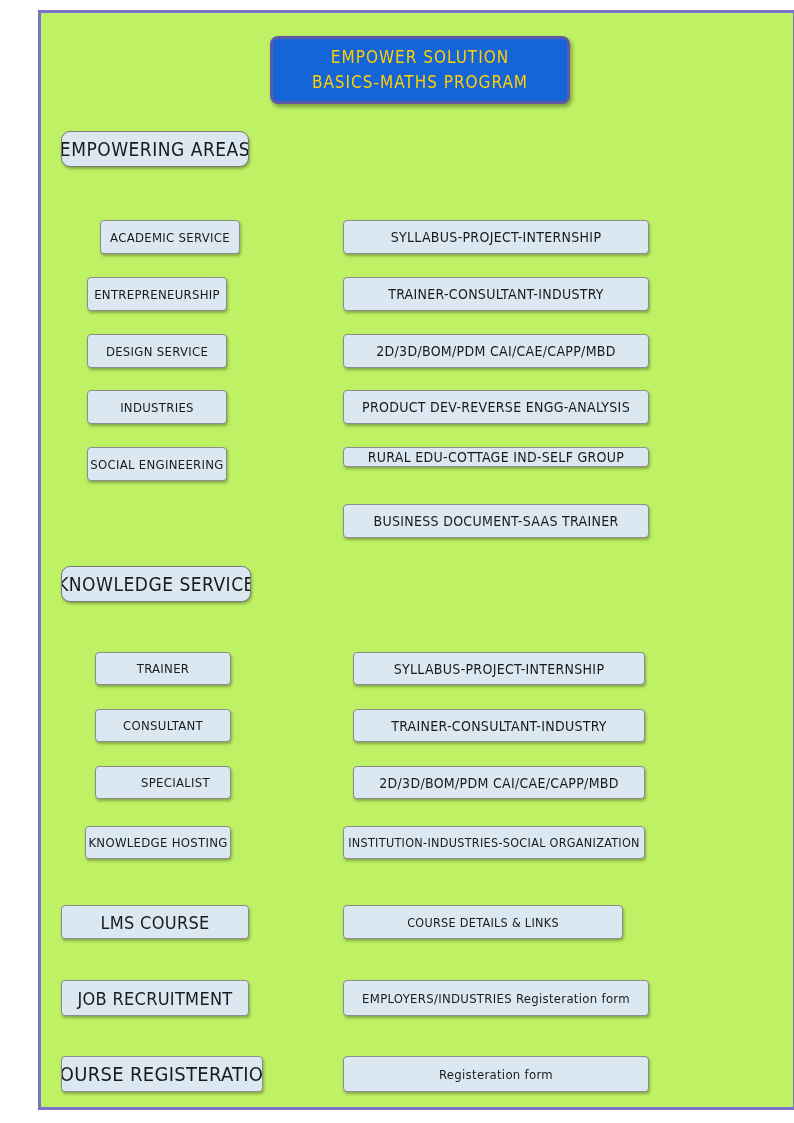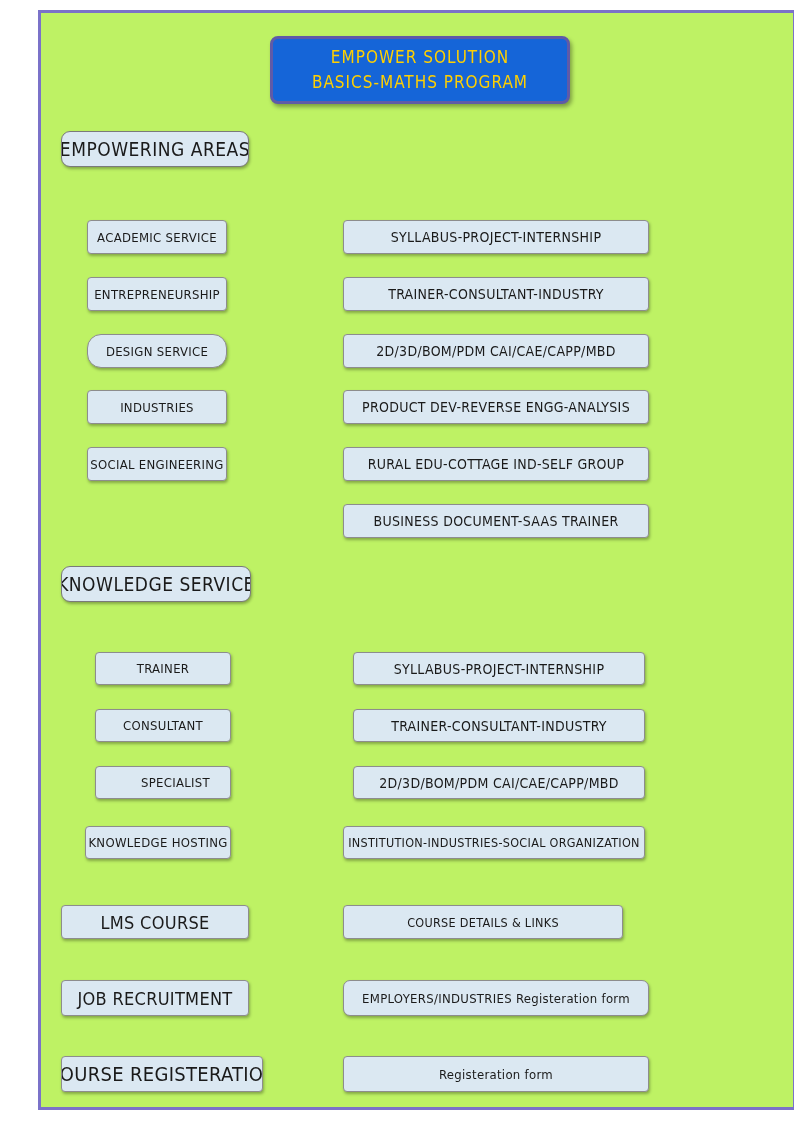--- a/index.html
+++ b/index.html
@@ -94,34 +94,34 @@
 <div id="page">
   <div id="board">
 
     <div id="title-box">
       <div class="tline">EMPOWER SOLUTION</div>
       <div class="tline">BASICS-MATHS PROGRAM</div>
     </div>
 
     <div class="node section-head" style="left:20px; top:118px; width:188px; height:36px;">EMPOWERING AREAS</div>
 
-    <div class="node left-node" style="left:46px; top:207px; width:140px; height:34px;">ACADEMIC SERVICE</div>
+    <div class="node left-node" style="left:59px; top:207px; width:140px; height:34px;">ACADEMIC SERVICE</div>
     <div class="node right-node" style="left:302px; top:207px; width:306px; height:34px;">SYLLABUS-PROJECT-INTERNSHIP</div>
 
     <div class="node left-node" style="left:46px; top:264px; width:140px; height:34px;">ENTREPRENEURSHIP</div>
     <div class="node right-node" style="left:302px; top:264px; width:306px; height:34px;">TRAINER-CONSULTANT-INDUSTRY</div>
 
-    <div class="node left-node" style="left:46px; top:321px; width:140px; height:34px;border-radius:14px;">DESIGN SERVICE</div>
+    <div class="node left-node" style="left:46px; top:321px; width:140px; height:34px;">DESIGN SERVICE</div>
     <div class="node right-node" style="left:302px; top:321px; width:306px; height:34px;">2D/3D/BOM/PDM CAI/CAE/CAPP/MBD</div>
 
     <div class="node left-node" style="left:46px; top:377px; width:140px; height:34px;">INDUSTRIES</div>
     <div class="node right-node" style="left:302px; top:377px; width:306px; height:34px;">PRODUCT DEV-REVERSE ENGG-ANALYSIS</div>
 
     <div class="node left-node" style="left:46px; top:434px; width:140px; height:34px;">SOCIAL ENGINEERING</div>
-    <div class="node right-node" style="left:302px; top:434px; width:306px; height:34px;">RURAL EDU-COTTAGE IND-SELF GROUP</div>
+    <div class="node right-node" style="left:302px; top:434px; width:306px; height:20px;">RURAL EDU-COTTAGE IND-SELF GROUP</div>
 
     <div class="node right-node" style="left:302px; top:491px; width:306px; height:34px;">BUSINESS DOCUMENT-SAAS TRAINER</div>
 
     <div class="node section-head" style="left:20px; top:553px; width:190px; height:36px;">KNOWLEDGE SERVICE</div>
 
     <div class="node left-node" style="left:54px; top:639px; width:136px; height:33px;">TRAINER</div>
     <div class="node right-node" style="left:312px; top:639px; width:292px; height:33px;">SYLLABUS-PROJECT-INTERNSHIP</div>
 
     <div class="node left-node" style="left:54px; top:696px; width:136px; height:33px;">CONSULTANT</div>
     <div class="node right-node" style="left:312px; top:696px; width:292px; height:33px;">TRAINER-CONSULTANT-INDUSTRY</div>
@@ -129,19 +129,19 @@
     <div class="node left-node" style="left:54px; top:753px; width:136px; height:33px;padding-left:25px;">SPECIALIST</div>
     <div class="node right-node" style="left:312px; top:753px; width:292px; height:33px;">2D/3D/BOM/PDM CAI/CAE/CAPP/MBD</div>
 
     <div class="node left-node" style="left:44px; top:813px; width:146px; height:33px;">KNOWLEDGE HOSTING</div>
     <div class="node small-right" style="left:302px; top:813px; width:302px; height:33px;">INSTITUTION-INDUSTRIES-SOCIAL ORGANIZATION</div>
 
     <div class="node big-left" style="left:20px; top:892px; width:188px; height:34px;">LMS COURSE</div>
     <div class="node small-right" style="left:302px; top:892px; width:280px; height:34px;">COURSE DETAILS &amp; LINKS</div>
 
     <div class="node big-left" style="left:20px; top:967px; width:188px; height:36px;">JOB RECRUITMENT</div>
-    <div class="node mixed-right" style="left:302px; top:967px; width:306px; height:36px;border-radius:7px;">EMPLOYERS/INDUSTRIES Registeration form</div>
+    <div class="node mixed-right" style="left:302px; top:967px; width:306px; height:36px;">EMPLOYERS/INDUSTRIES Registeration form</div>
 
     <div class="node" style="left:20px; top:1043px; width:202px; height:36px; font-size:20px;">COURSE REGISTERATION</div>
     <div class="node mixed-right" style="left:302px; top:1043px; width:306px; height:36px;">Registeration form</div>
 
   </div>
 </div>
 
 </body></html>

